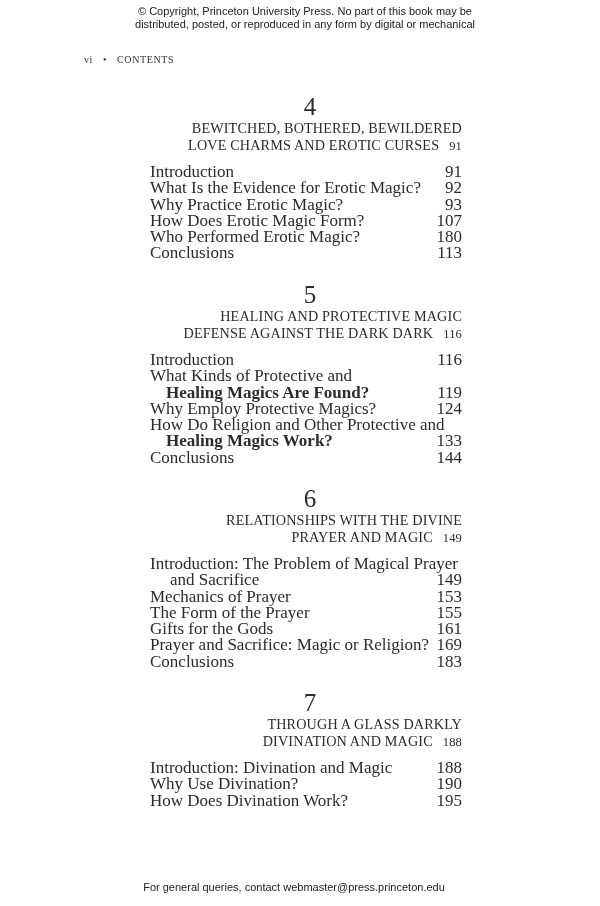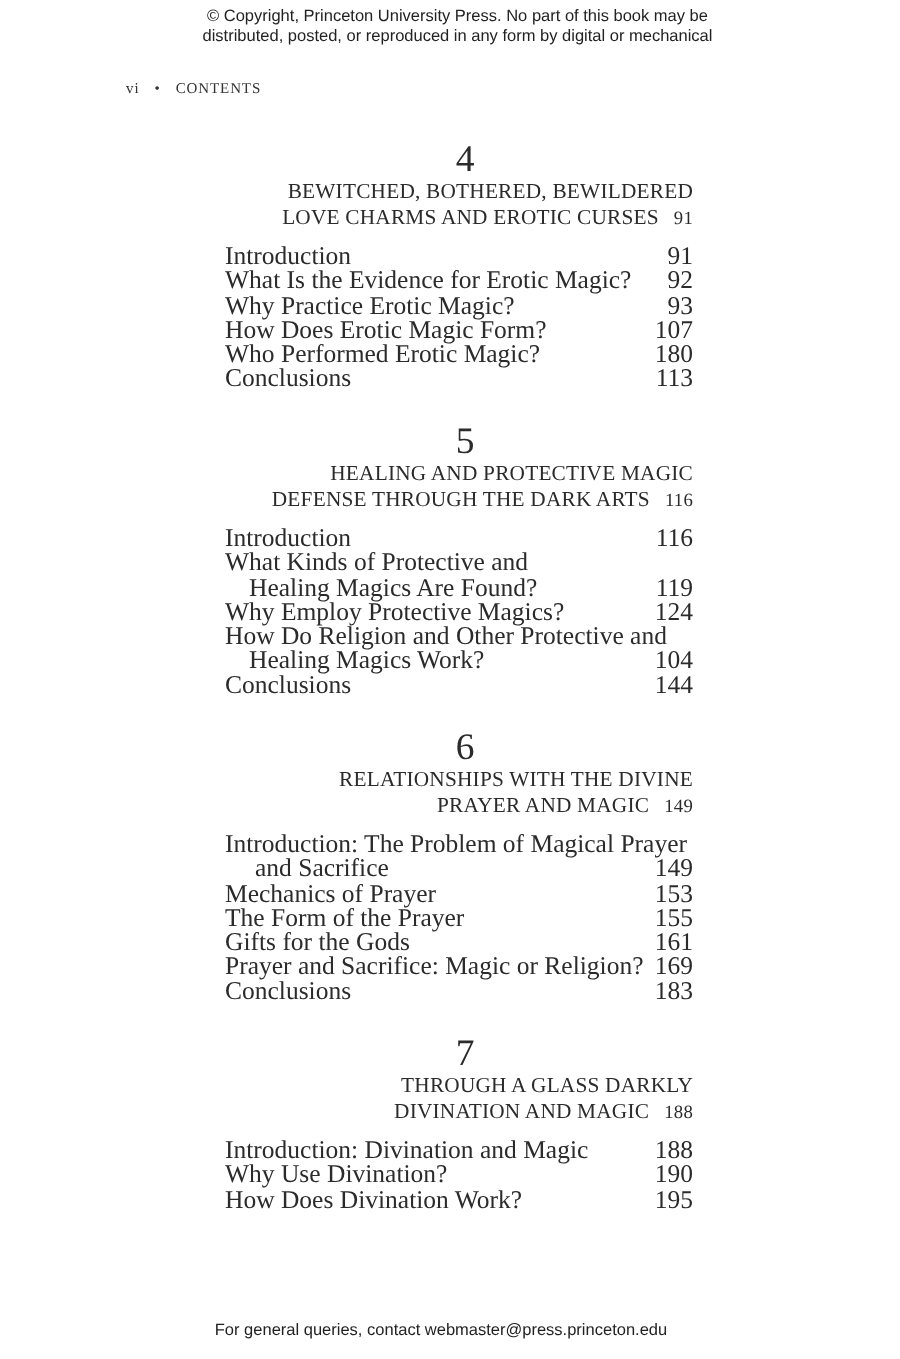--- a/index.html
+++ b/index.html
@@ -16,21 +16,21 @@
   }
   .running-head .bullet { display:inline-block; margin:0 10px; }
   .chapter { position:absolute; left:150px; width:312px; font-family:"Liberation Serif", serif; color:#2b2b2b; }
   .ch-num { text-align:center; font-size:25px; line-height:26px; padding-left:8px; }
   .ch-title { text-align:right; font-size:14.2px; line-height:16.5px; letter-spacing:0.15px; white-space:nowrap; padding-left:8px; }
   .ch-title .pg { font-size:12.5px; margin-left:10px; }
   .entries { margin-top:10px; }
   .entry { display:flex; justify-content:space-between; font-size:17px; line-height:16.3px; white-space:nowrap; }
   .entry .label { flex:1; }
   .entry .page { text-align:right; min-width:30px; }
-  .entry.indent .label { padding-left:16px; }
+  .entry.indent .label { padding-left:16px;font-weight:bold; }
   .entry.indent-wide .label { padding-left:20px; }
   .footer {
     position:absolute; left:0; width:588px; top:881px; text-align:center;
     font-family:"Liberation Sans", sans-serif; font-size:11px; color:#222;
   }
 </style>
 </head>
 <body>
 
 <div class="copyright">
@@ -70,21 +70,21 @@
     <div class="entry">
         <span class="label">Conclusions</span>
         <span class="page">113</span>
       </div>
   </div>
 </div>
 
 <div class="chapter" style="top:282px;">
   <div class="ch-num">5</div>
   <div class="ch-title">HEALING AND PROTECTIVE MAGIC</div>
-  <div class="ch-title"><span>DEFENSE THROUGH THE DARK ARTS</span><span class="pg">116</span></div>
+  <div class="ch-title"><span>DEFENSE AGAINST THE DARK DARK</span><span class="pg">116</span></div>
   <div class="entries">
     <div class="entry">
         <span class="label">Introduction</span>
         <span class="page">116</span>
       </div>
     <div class="entry">
         <span class="label">What Kinds of Protective and</span>
         <span class="page"></span>
       </div>
     <div class="entry indent">
@@ -94,21 +94,21 @@
     <div class="entry">
         <span class="label">Why Employ Protective Magics?</span>
         <span class="page">124</span>
       </div>
     <div class="entry">
         <span class="label">How Do Religion and Other Protective and</span>
         <span class="page"></span>
       </div>
     <div class="entry indent">
         <span class="label">Healing Magics Work?</span>
-        <span class="page">104</span>
+        <span class="page">133</span>
       </div>
     <div class="entry">
         <span class="label">Conclusions</span>
         <span class="page">144</span>
       </div>
   </div>
 </div>
 
 <div class="chapter" style="top:486px;">
   <div class="ch-num">6</div>

